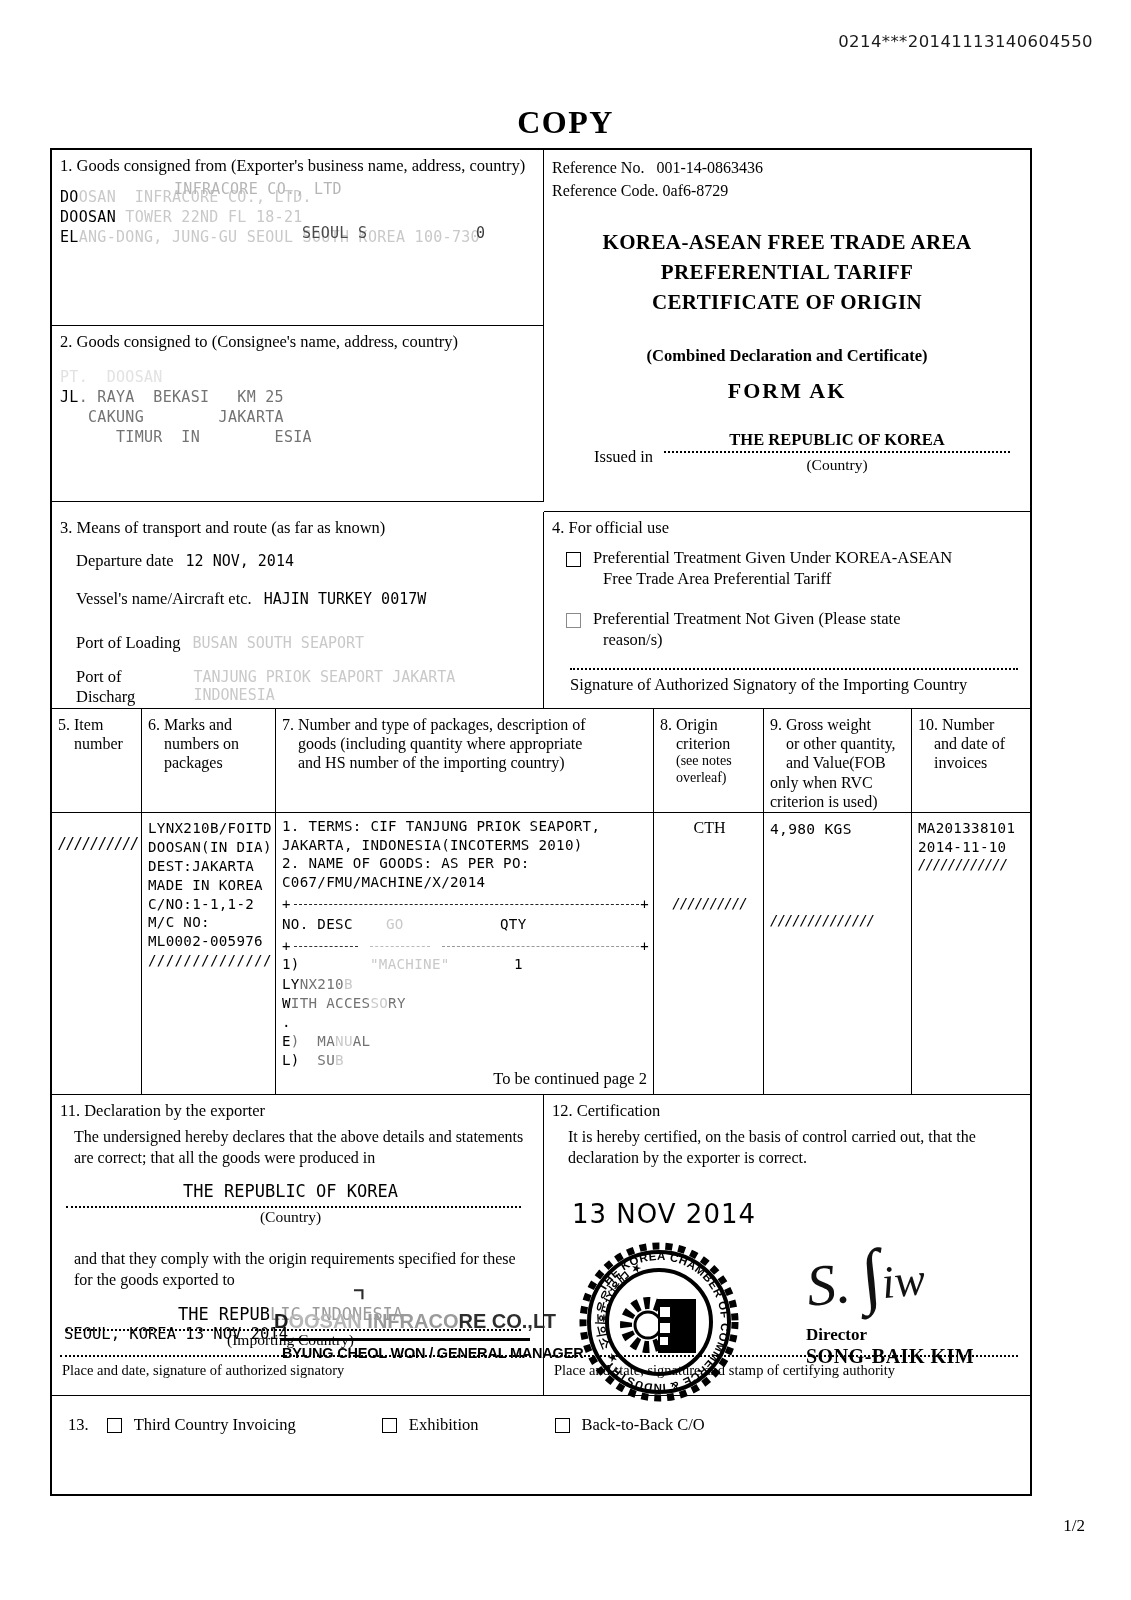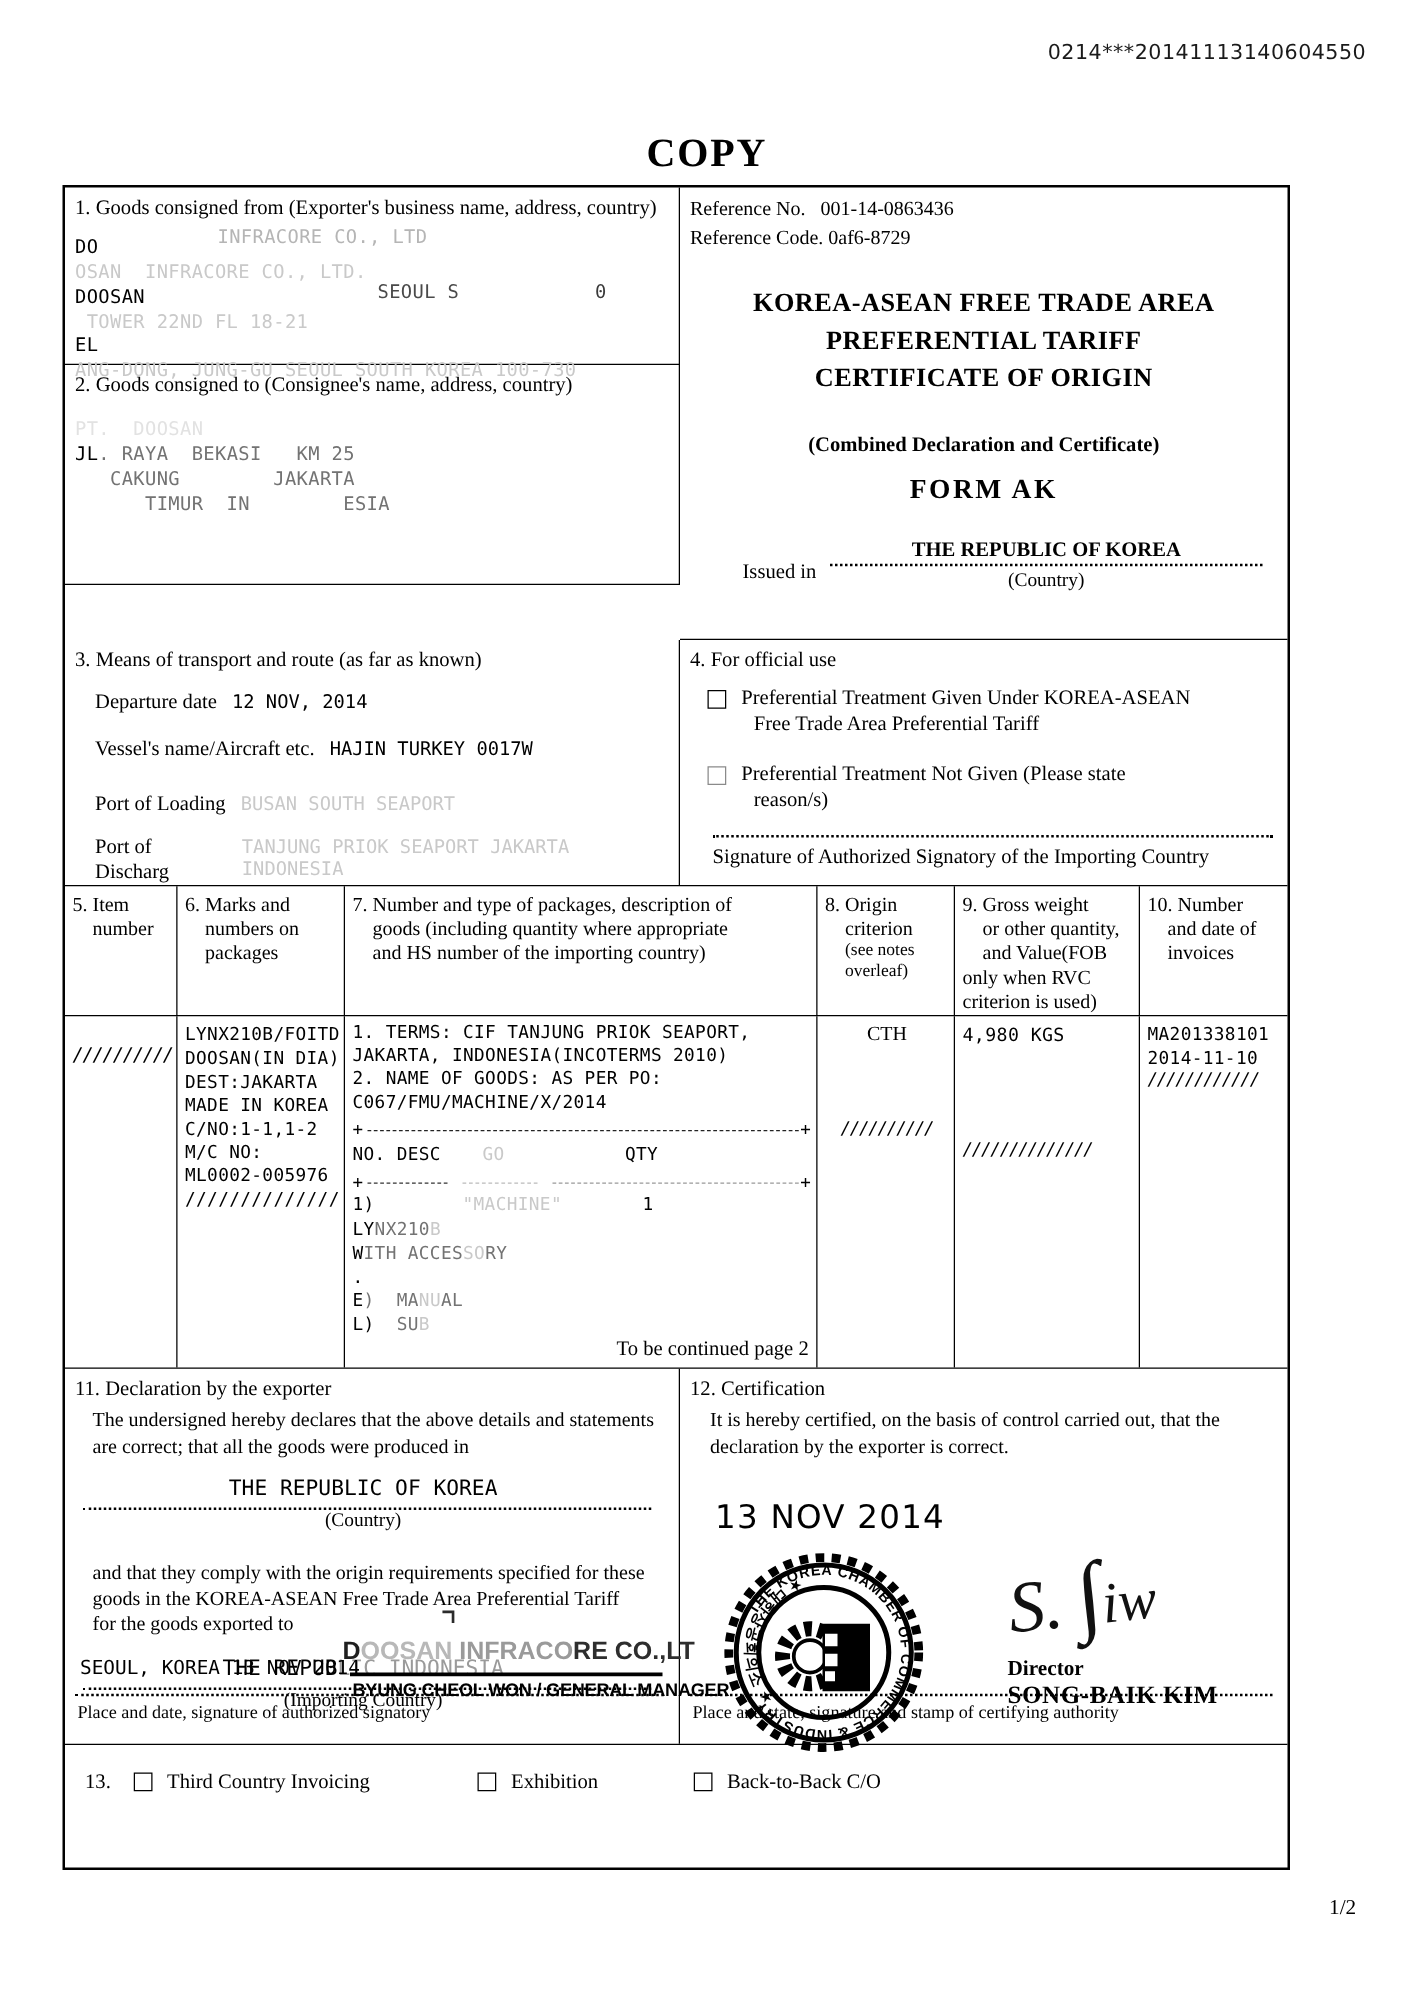--- a/index.html
+++ b/index.html
@@ -77,23 +77,23 @@
     line-height: 1.32;
     white-space: pre;
   }
 
   
   .faded { color: #c9c9c9; }
   .faded2 { color: #737373; }
   .semifade { color: #9a9a9a; }
 
   
-  #box1 { width: 492px; height: 142px; }
+  #box1 { width: 492px; height: 176px; }
   #box1 .exporter { margin-top: 12px; }
-  .exp-line { display: flex; flex-direction: column; }
+  .exp-line { display: flex; }
 
   
   #rightHead { width: 486px; height: 362px; }
   .ref-line { font-family: "Liberation Serif", serif; font-size: 16px; line-height: 1.45; }
   .cert-title {
     text-align: center;
     font-weight: bold;
     font-size: 21px;
     line-height: 1.42;
     letter-spacing: 0.4px;
@@ -537,21 +537,20 @@
         <div class="decl-t" style="padding-left:14px;">The undersigned hereby declares that the above details and statements</div>
         <div class="decl-t" style="padding-left:14px;margin-top:0;">are correct; that all the goods were produced in</div>
 
         <div class="country-field">
           <div class="cf-val">THE REPUBLIC OF KOREA</div>
           <div class="cf-dots"></div>
           <div class="cf-sub">(Country)</div>
         </div>
 
         <div class="decl-t" style="padding-left:14px;margin-top:22px;">and that they comply with the origin requirements specified for these</div>
-        <div class="decl-t" style="padding-left:14px;margin-top:0;">goods in the KOREA-ASEAN Free Trade Area Preferential Tariff</div>
         <div class="decl-t" style="padding-left:14px;margin-top:0;">for the goods exported to</div>
 
         <div class="country-field" style="margin-top:14px;">
           <div class="cf-val"><span>THE REPUB</span><span class="semifade">LIC INDONESIA</span></div>
           <div class="cf-dots"></div>
           <div class="cf-sub">(Importing Country)</div>
         </div>
 
         <div class="exp-stamp">
           <span style="color:#1f1f1f;">D</span><span style="color:#b8b8b8;">OOSAN</span><span style="color:#9a9a9a;"> INFRACO</span><span style="color:#2e2e2e;">RE CO.,LT</span>

